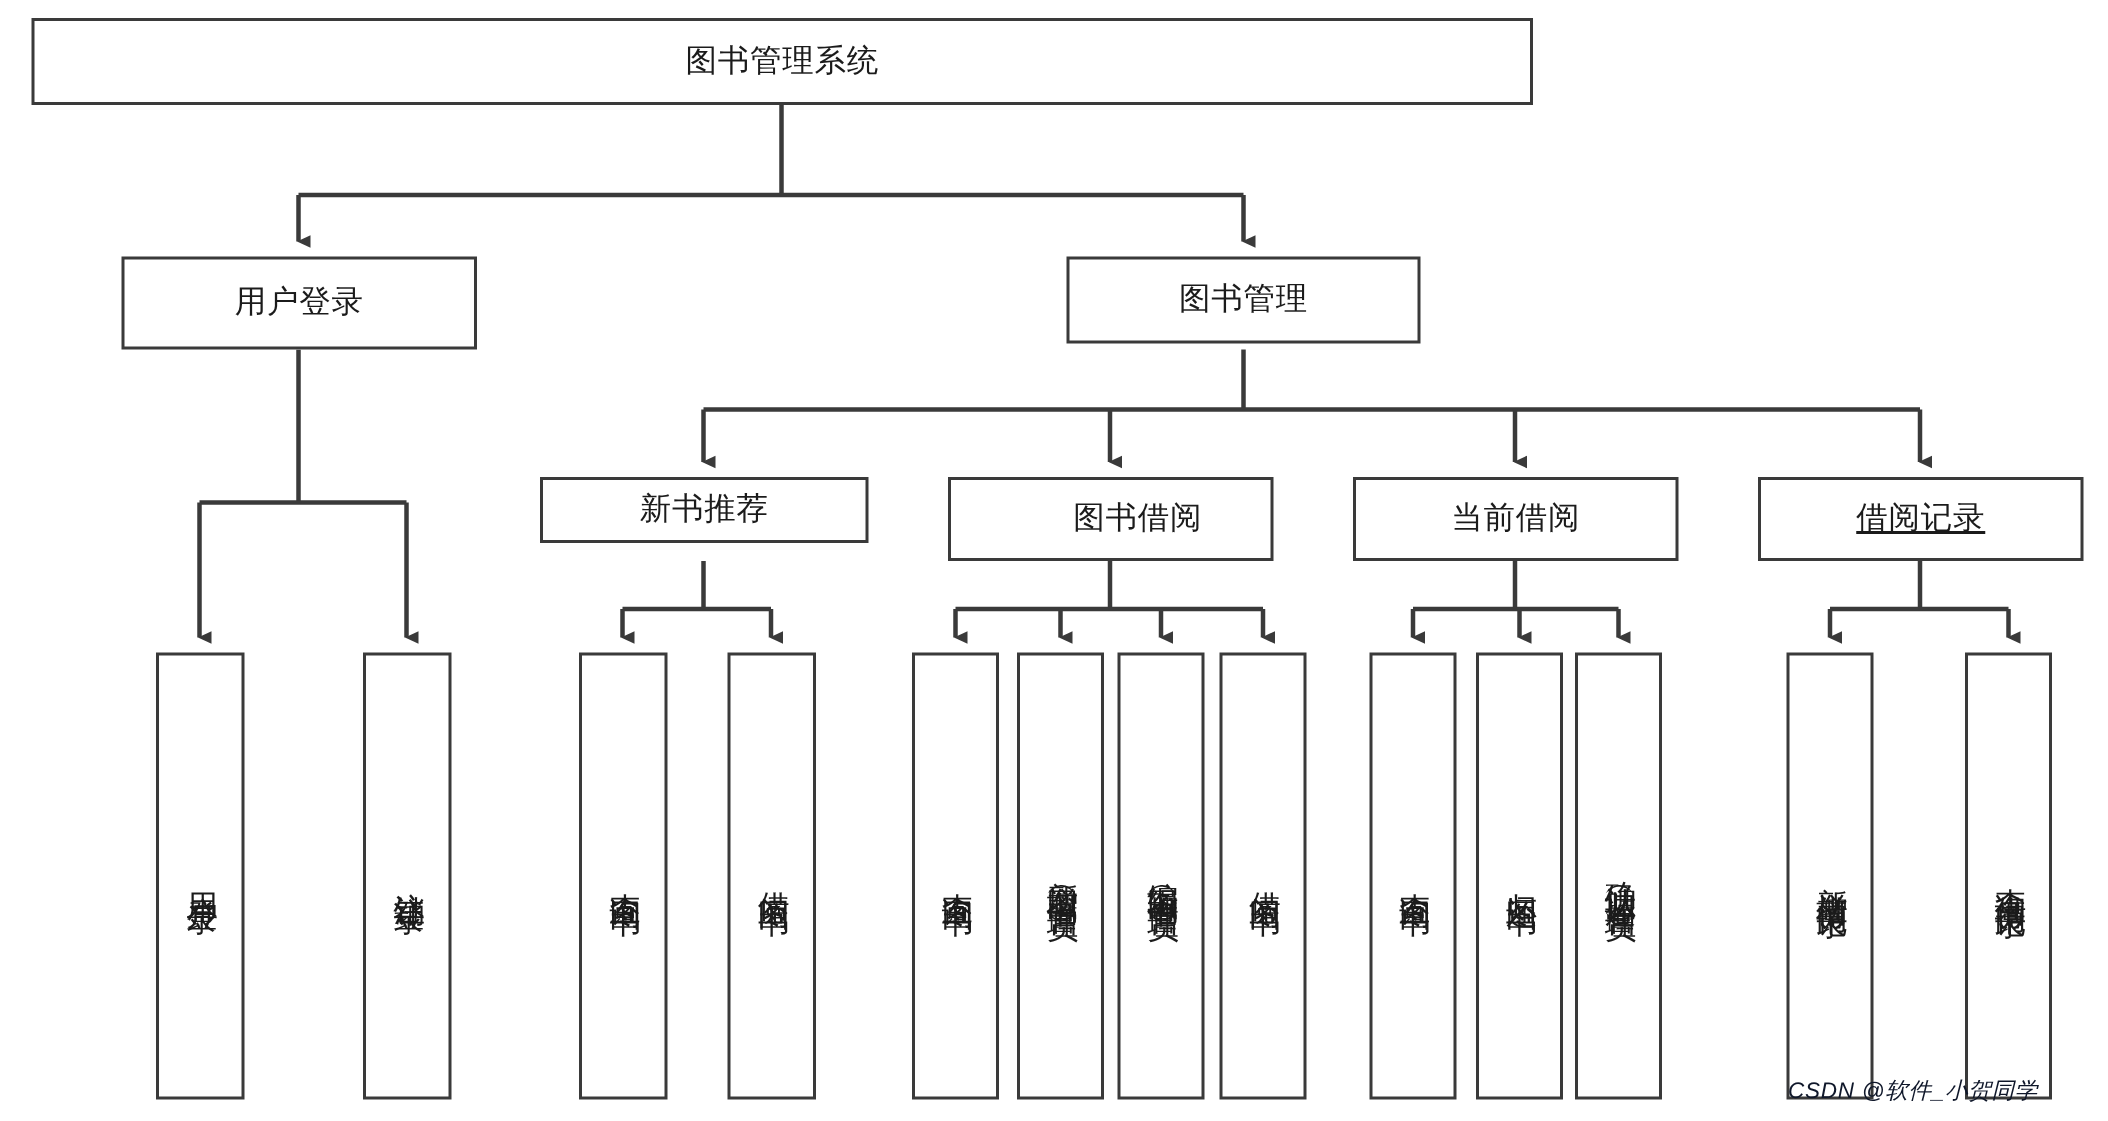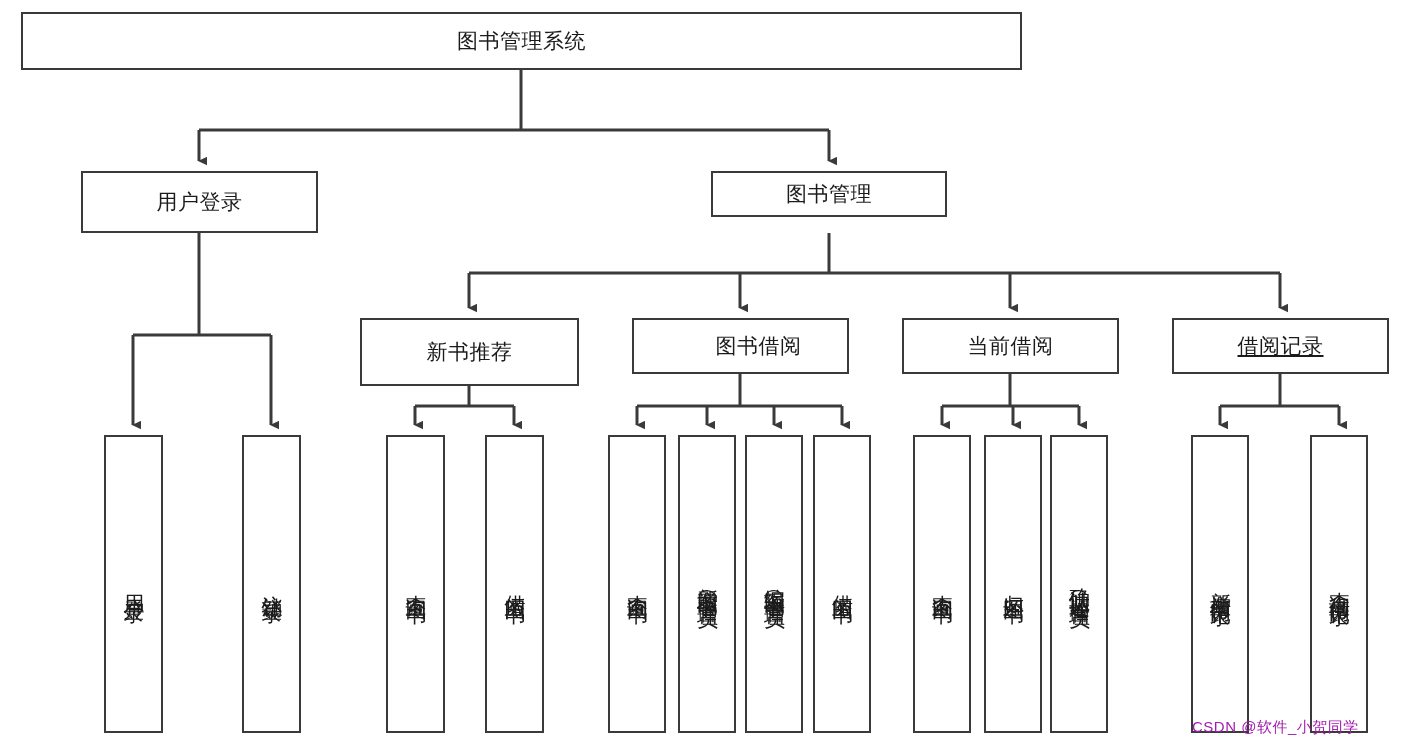--- a/index.html
+++ b/index.html
@@ -55,24 +55,25 @@
   }
   .node.vertical > span {
     display: block;
     writing-mode: vertical-rl;
     text-orientation: upright;
     white-space: nowrap;
   }
   .watermark {
     position: absolute;
     font-size: 15px;
-    color: #a21caf;
+    color: #0f172a;
     letter-spacing: 0.5px;
     white-space: nowrap;
     user-select: none;
+    font-style: italic;
   }
 </style>
 </head>
 <body>
 
 <div id="diagram-root">
 
   <svg id="connectors" viewBox="0 0 1405 747" xmlns="http://www.w3.org/2000/svg">
     <defs>
       <marker id="arrowhead" markerWidth="9" markerHeight="9" refX="4.5" refY="8" orient="auto" markerUnits="userSpaceOnUse">
@@ -130,24 +131,24 @@
       </g>
   </svg>
 
   <div id="nodes-layer">
       <div class="node horizontal" style="left: 21px; top: 12px; width: 1001px; height: 58px;">
         <span>图书管理系统</span>
       </div>
       <div class="node horizontal" style="left: 81px; top: 171px; width: 237px; height: 62px;">
         <span>用户登录</span>
       </div>
-      <div class="node horizontal" style="left: 711px; top: 171px; width: 236px; height: 46px; justify-content: center;">
+      <div class="node horizontal" style="left: 711px; top: 171px; width: 236px; height: 58px; justify-content: center;">
         <span>图书管理</span>
       </div>
-      <div class="node horizontal" style="left: 360px; top: 318px; width: 219px; height: 68px; justify-content: center;">
+      <div class="node horizontal" style="left: 360px; top: 318px; width: 219px; height: 44px; justify-content: center;">
         <span>新书推荐</span>
       </div>
       <div class="node horizontal" style="left: 632px; top: 318px; width: 217px; height: 56px; padding-left: 36px;">
         <span>图书借阅</span>
       </div>
       <div class="node horizontal" style="left: 902px; top: 318px; width: 217px; height: 56px;">
         <span>当前借阅</span>
       </div>
       <div class="node horizontal" style="left: 1172px; top: 318px; width: 217px; height: 56px; text-decoration: underline;">
         <span>借阅记录</span>

